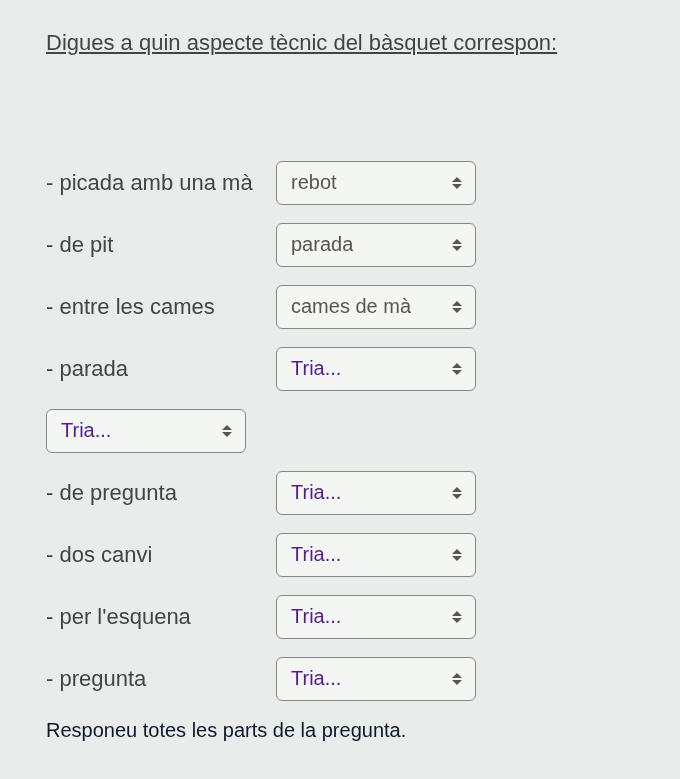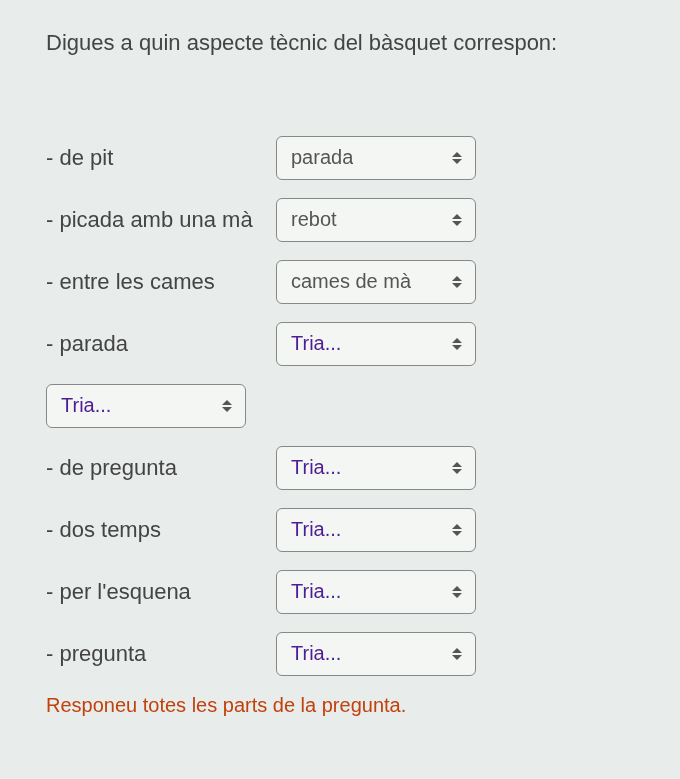--- a/index.html
+++ b/index.html
@@ -11,22 +11,23 @@
       width: 680px;
       height: 779px;
       overflow: hidden;
     }
     .container {
       padding: 28px 30px 20px 46px;
     }
     .question {
       font-size: 22px;
       color: #444;
-      margin-bottom: 77px;
+      margin-bottom: 102px;
       line-height: 1.4;
+      text-decoration: underline;
     }
     .row {
       display: flex;
       align-items: center;
       margin-bottom: 18px;
       height: 44px;
     }
     .label {
       width: 230px;
       font-size: 22px;
@@ -75,43 +76,43 @@
     }
     .caret-down {
       width: 0; height: 0;
       border-left: 5px solid transparent;
       border-right: 5px solid transparent;
       border-top: 5px solid #555;
     }
     .footer-msg {
       margin-top: 14px;
       font-size: 20px;
-      color: #c2410c;
+      color: #0f172a;
     }
   </style>
 </head>
 <body>
 
 <div class="container">
   <div class="question">Digues a quin aspecte tècnic del bàsquet correspon:</div>
   <div id="rows">
       <div class="row">
-        <div class="label">- de pit</div>
+        <div class="label">- picada amb una mà</div>
         <div class="select-wrap">
-          <span class="select-value">parada</span>
+          <span class="select-value">rebot</span>
           <span class="caret">
             <span class="caret-up"></span>
             <span class="caret-down"></span>
           </span>
         </div>
       </div>
       <div class="row">
-        <div class="label">- picada amb una mà</div>
+        <div class="label">- de pit</div>
         <div class="select-wrap">
-          <span class="select-value">rebot</span>
+          <span class="select-value">parada</span>
           <span class="caret">
             <span class="caret-up"></span>
             <span class="caret-down"></span>
           </span>
         </div>
       </div>
       <div class="row">
         <div class="label">- entre les cames</div>
         <div class="select-wrap">
           <span class="select-value">cames de mà</span>
@@ -144,21 +145,21 @@
         <div class="label">- de pregunta</div>
         <div class="select-wrap">
           <span class="select-value placeholder">Tria...</span>
           <span class="caret">
             <span class="caret-up"></span>
             <span class="caret-down"></span>
           </span>
         </div>
       </div>
       <div class="row">
-        <div class="label">- dos temps</div>
+        <div class="label">- dos canvi</div>
         <div class="select-wrap">
           <span class="select-value placeholder">Tria...</span>
           <span class="caret">
             <span class="caret-up"></span>
             <span class="caret-down"></span>
           </span>
         </div>
       </div>
       <div class="row">
         <div class="label">- per l'esquena</div>

